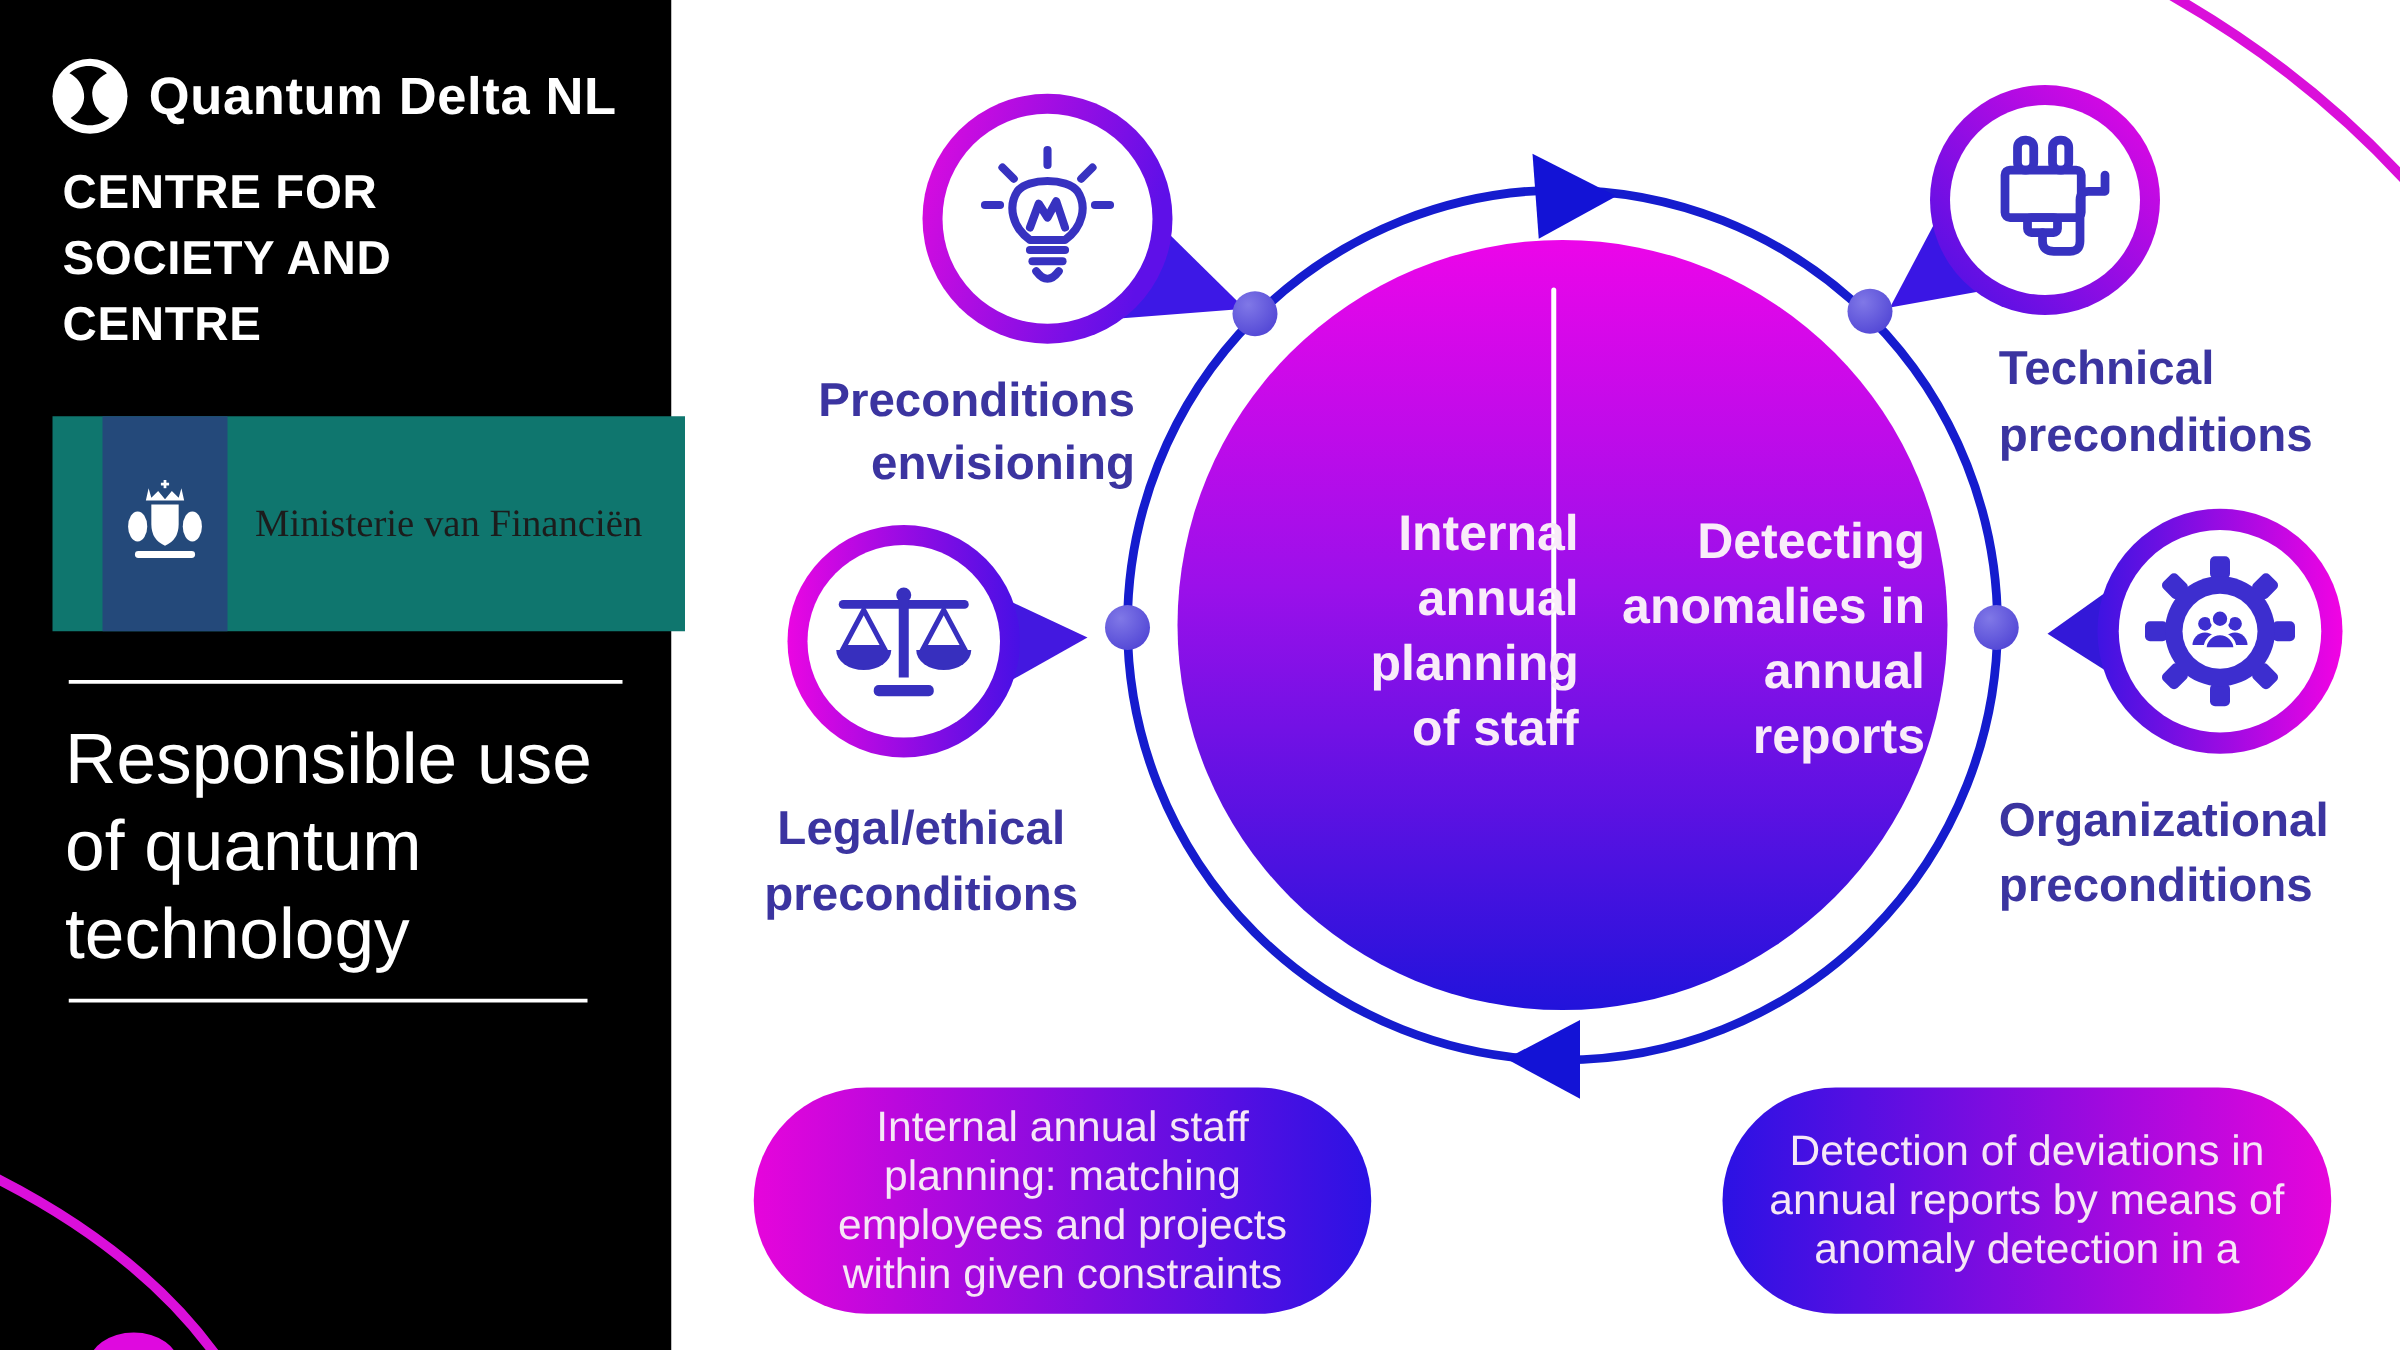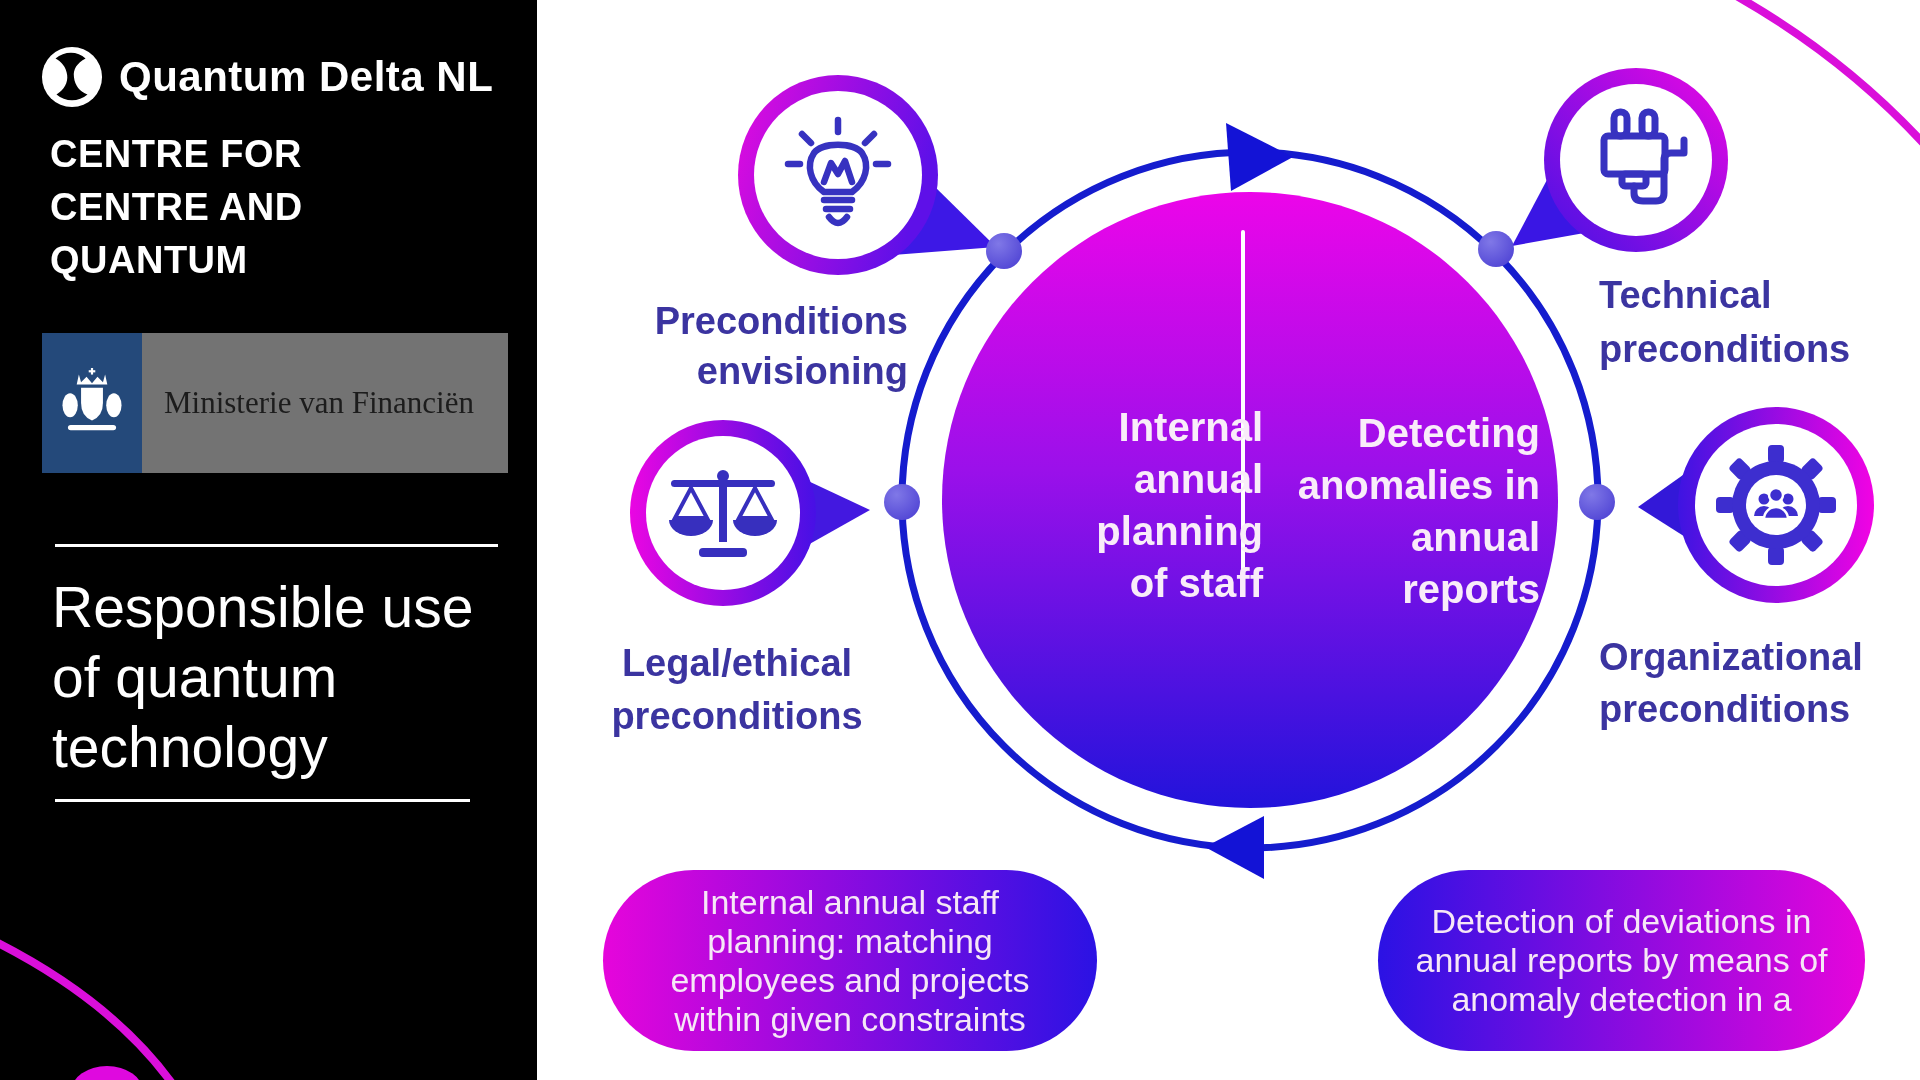--- a/index.html
+++ b/index.html
@@ -4,21 +4,21 @@
 <style>
   html,body{margin:0;padding:0;background:#ffffff;}
   #stage{position:relative;width:1920px;height:1080px;overflow:hidden;background:#ffffff;
          font-family:"Liberation Sans", sans-serif;}
   .abs{position:absolute;}
   
   #sidebar{left:0;top:0;width:537px;height:1080px;background:#000000;}
   #logo-row{left:41px;top:45px;width:470px;height:64px;display:flex;align-items:center;}
   #logo-text{margin-left:16px;color:#ffffff;font-size:42px;font-weight:bold;letter-spacing:0.5px;}
   #org-block{left:50px;top:128px;color:#ffffff;font-size:38px;font-weight:bold;line-height:53px;letter-spacing:0.5px;}
-  #ministry-box{left:42px;top:333px;width:466px;height:140px;background:#737373;display:flex;align-items:stretch;}
+  #ministry-box{left:42px;top:333px;width:466px;height:172px;background:#0f766e;display:flex;align-items:stretch;padding-left:40px;}
   #ministry-blue{width:100px;background:#24497A;display:flex;align-items:center;justify-content:center;flex:0 0 100px;}
   #ministry-label{flex:1;display:flex;align-items:center;padding-left:22px;
       font-family:"Liberation Serif", serif;font-size:31px;color:#1c1c1c;}
   .divider{height:3px;background:#ffffff;}
   #divider-1{left:55px;top:544px;width:443px;}
   #divider-2{left:55px;top:799px;width:415px;}
   #side-title{left:52px;top:572px;color:#ffffff;font-size:57px;font-weight:400;line-height:70px;}
   
   .hub-text{color:#F9ECF9;font-size:40px;font-weight:bold;line-height:52px;text-align:right;}
   #hub-left{left:963px;top:401px;width:300px;}
@@ -43,22 +43,22 @@
     <div id="logo-row" class="abs">
       <svg width="62" height="62" viewBox="0 0 64 64">
         <circle cx="32" cy="32" r="31" fill="#ffffff"></circle>
         <path fill="#000000" d="M15 13 C24 5 38 5 46 13 C37 18 33 24 34 32 C35 41 40 47 48 50 C39 58 25 58 16 50 C24 45 28 38 27 30 C26 22 21 16 15 13 Z"></path>
       </svg>
       <div id="logo-text">Quantum Delta NL</div>
     </div>
 
     <div id="org-block" class="abs">
       <div>CENTRE FOR</div>
-      <div>CENTRE AND</div>
-      <div>QUANTUM</div>
+      <div>SOCIETY AND</div>
+      <div>CENTRE</div>
     </div>
 
     <div id="ministry-box" class="abs">
       <div id="ministry-blue">
         <svg width="66" height="70" viewBox="0 0 60 64" fill="#ffffff">
           <path d="M18 6 L20 13 L25 8 L30 14 L35 8 L40 13 L42 6 L44 15 L16 15 Z"></path>
           <rect x="29" y="0" width="2" height="6"></rect>
           <rect x="27" y="2" width="6" height="2"></rect>
           <path d="M20 18 L40 18 L40 32 Q40 44 30 48 Q20 44 20 32 Z"></path>
           <ellipse cx="10" cy="34" rx="7" ry="11"></ellipse>

